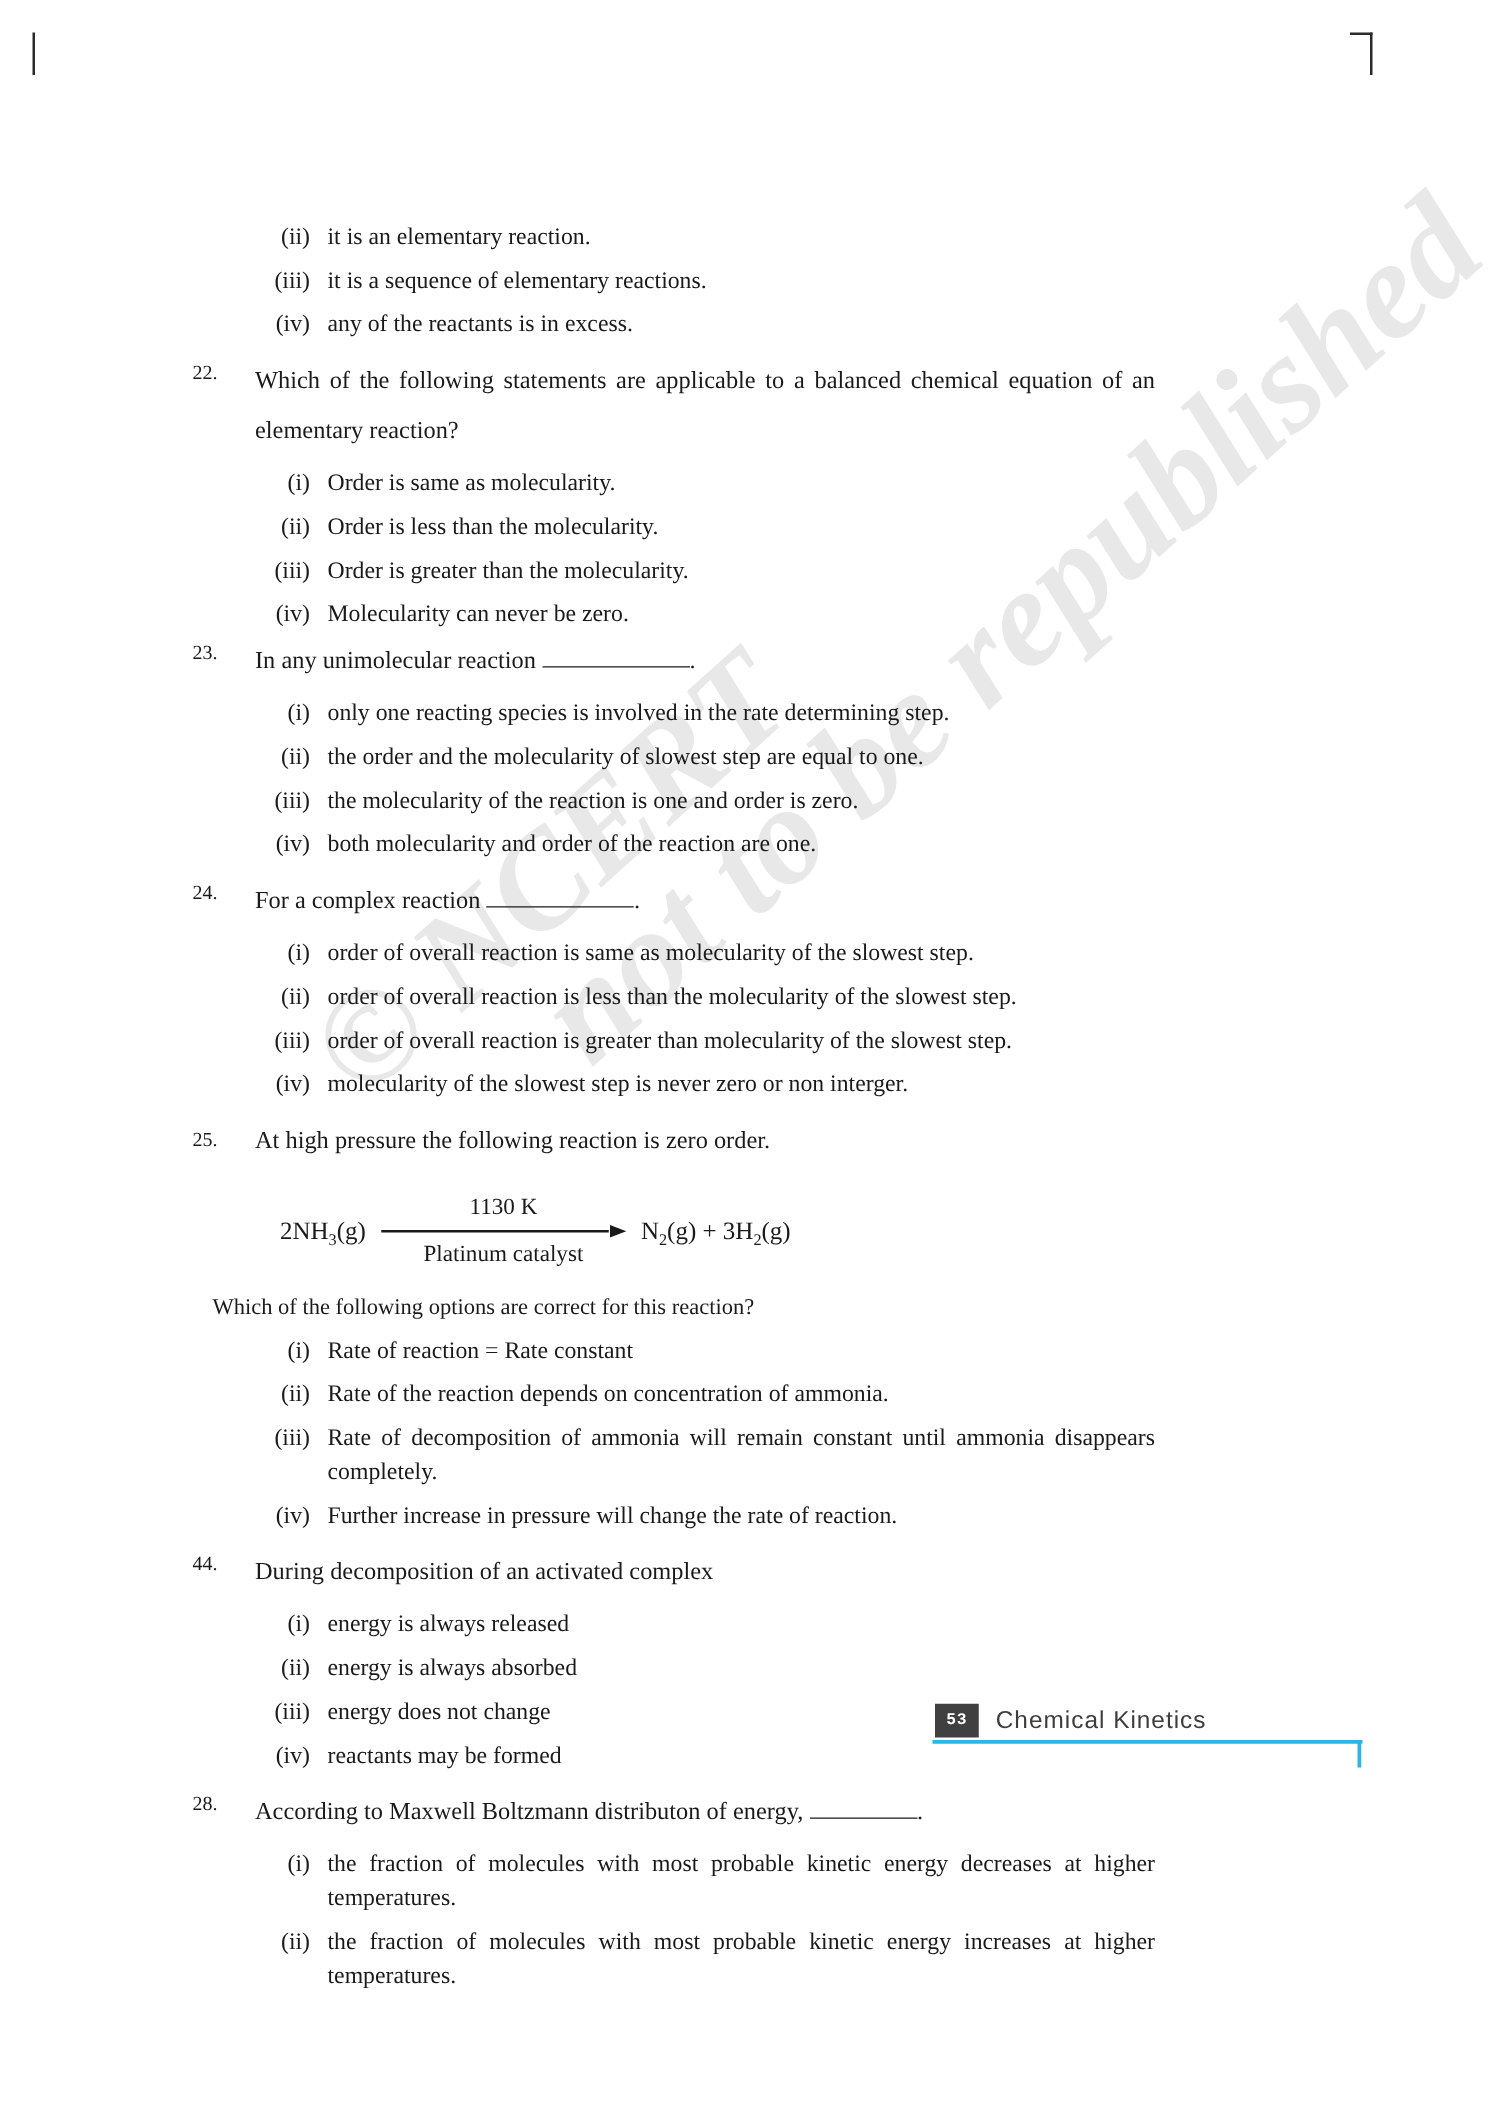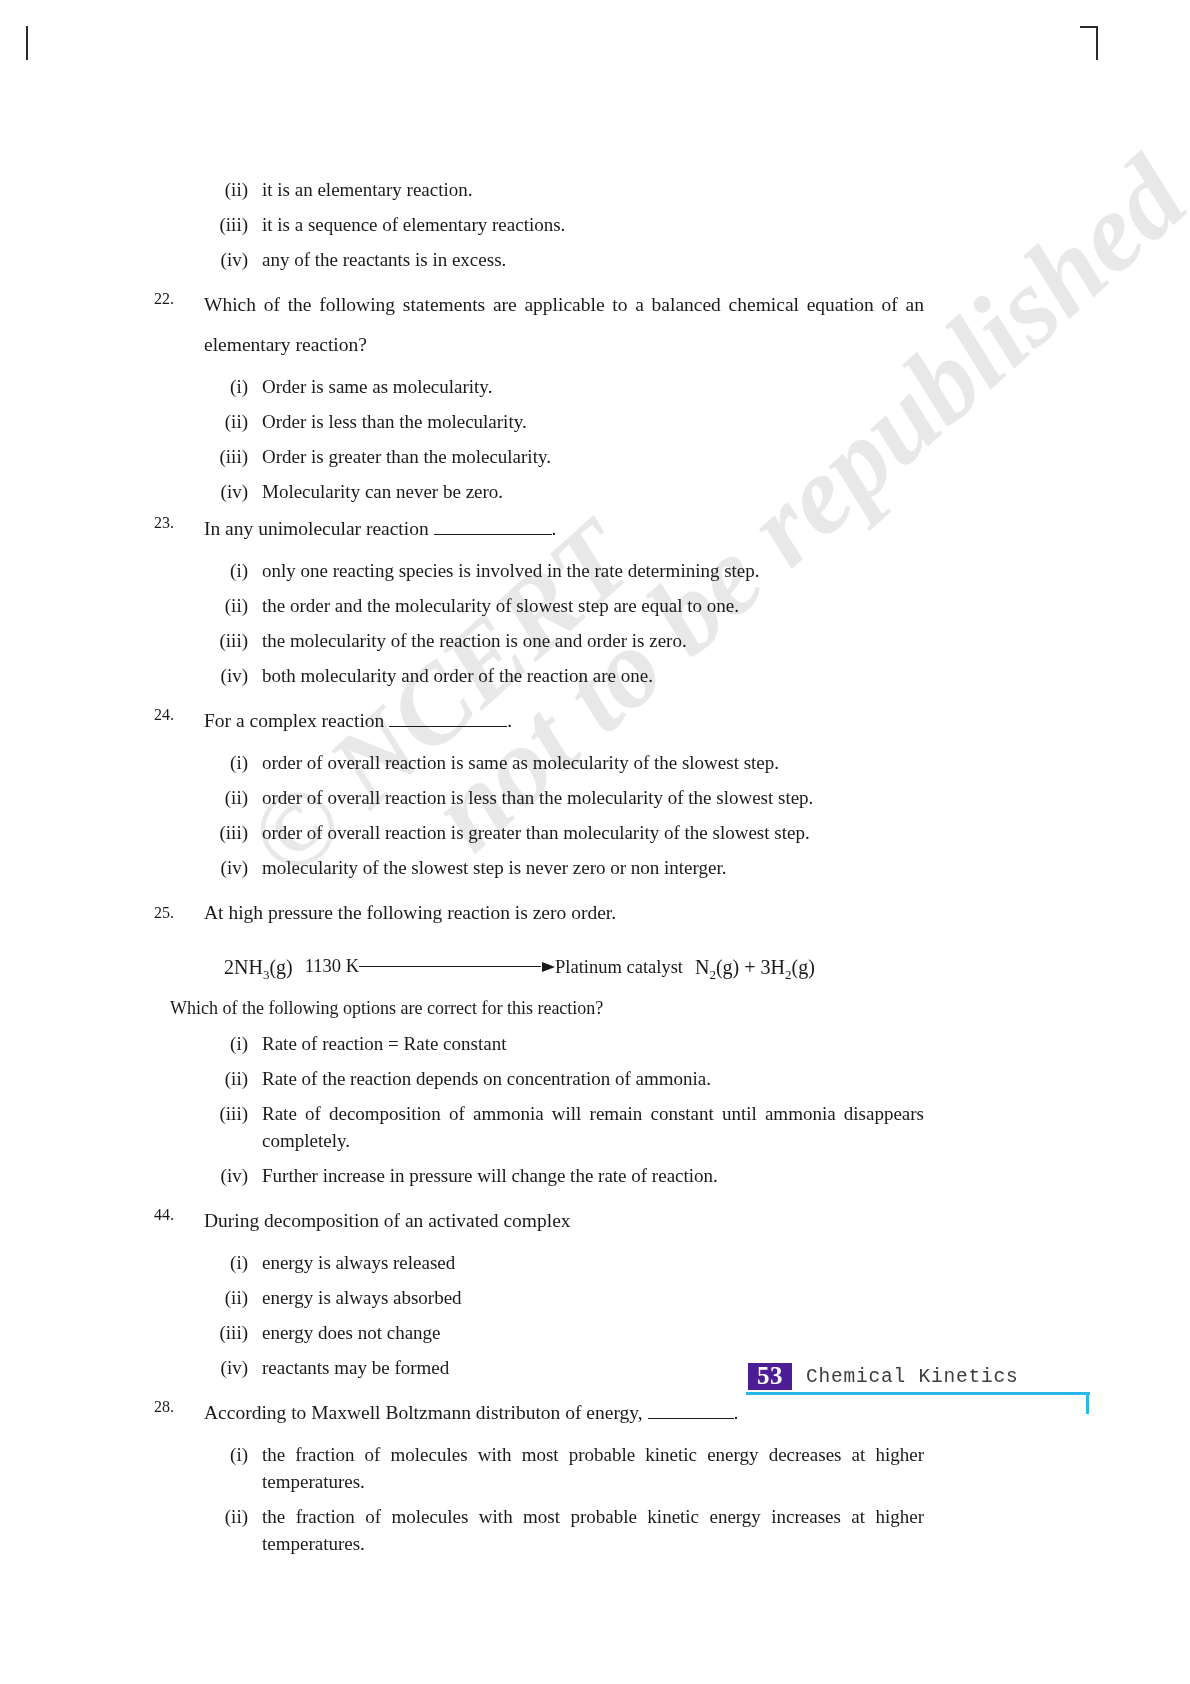--- a/index.html
+++ b/index.html
@@ -158,21 +158,21 @@
     font-size: 20px;
   }
   .eq-species sub {
     font-size: 13px;
     vertical-align: baseline;
     position: relative;
     top: 5px;
   }
   .arrow-block {
     display: inline-flex;
-    flex-direction: row;
+    flex-direction: column;
     align-items: center;
     margin: 0 12px;
     position: relative;
   }
   .arrow-above {
     font-size: 18.5px;
     line-height: 22px;
     padding-bottom: 1px;
   }
   .arrow-line-wrap {
@@ -210,32 +210,32 @@
     margin: 16px 0 4px 18px;
   }
   .footer-inner {
     position: absolute;
     left: 748px;
     top: 1363px;
     display: flex;
     align-items: center;
   }
   .page-num-badge {
-    background: #4c1d95;
+    background: #404040;
     color: #ffffff;
-    font-family: Liberation Serif, serif;
+    font-family: Liberation Mono, monospace;
     font-weight: 700;
-    font-size: 25px;
+    font-size: 13px;
     line-height: 24px;
     padding: 1px 9px 2px 9px;
     letter-spacing: 0.5px;
   }
   .chapter-title {
     margin-left: 14px;
-    font-family: Liberation Mono, monospace;
+    font-family: Liberation Sans, sans-serif;
     font-size: 19.5px;
     color: #3d3d3d;
     letter-spacing: 0.8px;
   }
   .footer-rule-right {
     position: absolute;
     left: 746px;
     top: 1392px;
     width: 344px;
     height: 2.5px;

